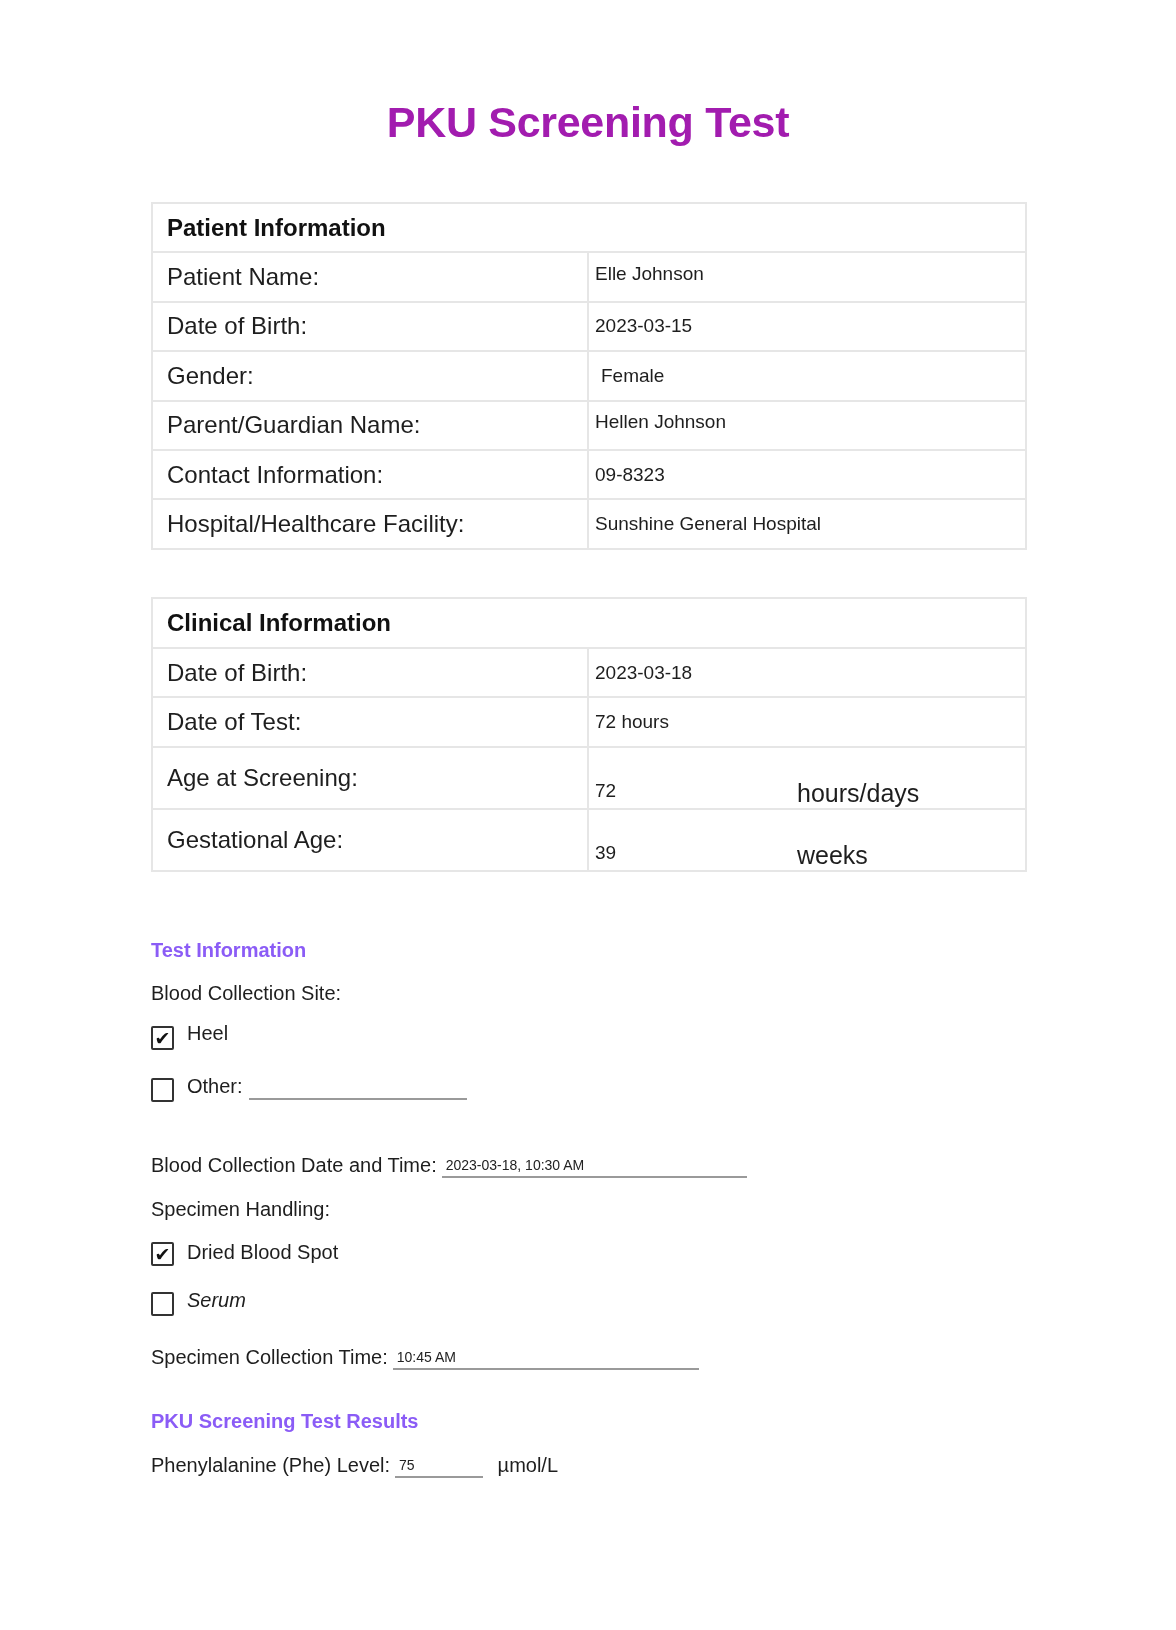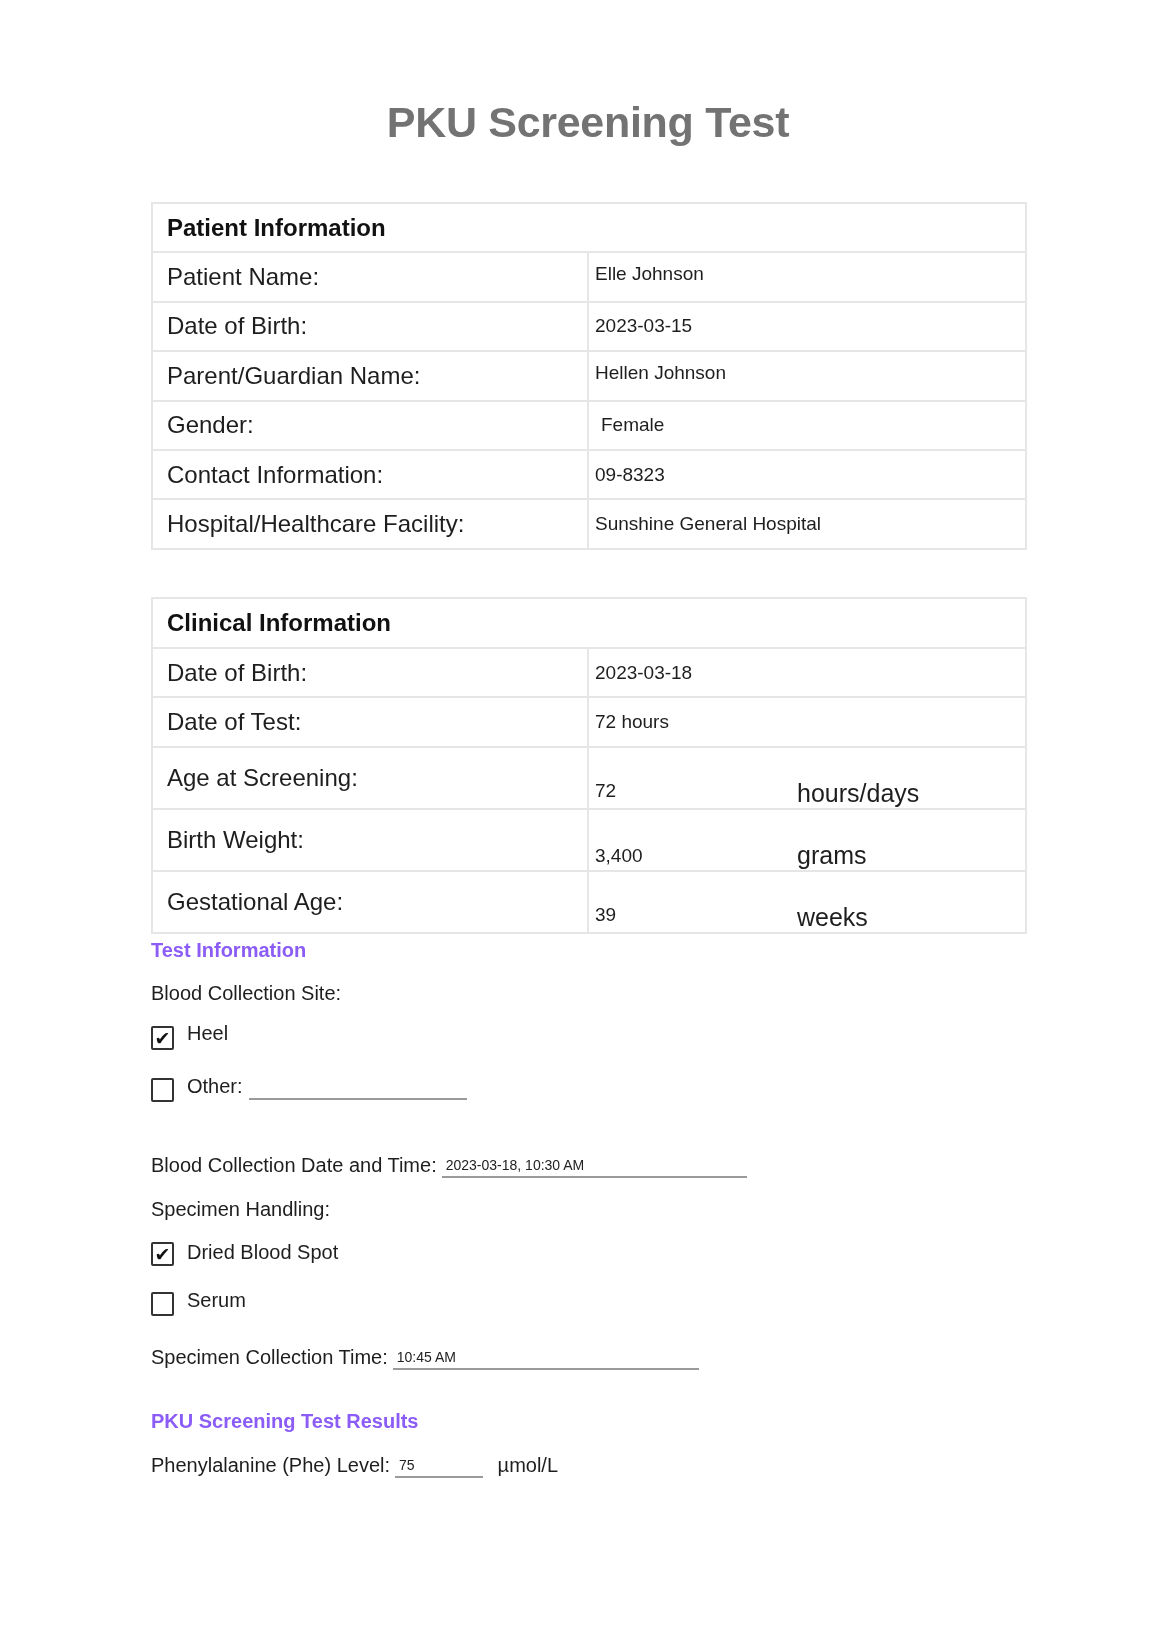--- a/index.html
+++ b/index.html
@@ -3,21 +3,21 @@
   <meta charset="utf-8">
   <style>
     html, body { margin: 0; padding: 0; background: #ffffff; }
     body {
       width: 1176px; height: 1630px; position: relative; overflow: hidden;
       font-family: "Liberation Sans", sans-serif; color: #1a1a1a;
     }
     .title {
       position: absolute; left: 0; width: 1176px; top: 96px;
       text-align: center; font-size: 43px; font-weight: bold; line-height: 52px;
-      color: #737373; letter-spacing: -0.3px;
+      color: #a21caf; letter-spacing: -0.3px;
     }
     table.info {
       position: absolute; left: 151px; width: 874px;
       border-collapse: collapse; table-layout: fixed;
     }
     table.info td {
       border: 2px solid #e6e6e6; padding: 0 0 0 14px;
       font-size: 24px; vertical-align: middle; color: #1e1e1e;
       white-space: nowrap; overflow: hidden;
     }
@@ -68,26 +68,26 @@
   </tr>
   <tr>
     <td>Patient Name:</td>
     <td class="val"><span class="raise">Elle Johnson</span></td>
   </tr>
   <tr>
     <td>Date of Birth:</td>
     <td class="val"><span>2023-03-15</span></td>
   </tr>
   <tr>
+    <td>Gender:</td>
+    <td class="val"><span style="padding-left:6px">Female</span></td>
+  </tr>
+  <tr>
     <td>Parent/Guardian Name:</td>
     <td class="val"><span class="raise">Hellen Johnson</span></td>
-  </tr>
-  <tr>
-    <td>Gender:</td>
-    <td class="val"><span style="padding-left:6px">Female</span></td>
   </tr>
   <tr>
     <td>Contact Information:</td>
     <td class="val"><span>09-8323</span></td>
   </tr>
   <tr>
     <td>Hospital/Healthcare Facility:</td>
     <td class="val"><span>Sunshine General Hospital</span></td>
   </tr>
 </tbody>
@@ -109,29 +109,20 @@
   <tr>
     <td>Date of Test:</td>
     <td class="val"><span>72 hours</span></td>
   </tr>
   <tr>
     <td>Age at Screening:</td>
     <td class="val">
       <div class="cell-wrap">
         <span class="num raise">72</span>
         <span class="unit-txt">hours/days</span>
-      </div>
-    </td>
-  </tr>
-  <tr>
-    <td>Birth Weight:</td>
-    <td class="val">
-      <div class="cell-wrap">
-        <span class="num">3,400</span>
-        <span class="unit-txt">grams</span>
       </div>
     </td>
   </tr>
   <tr>
     <td>Gestational Age:</td>
     <td class="val">
       <div class="cell-wrap">
         <span class="num raise">39</span>
         <span class="unit-txt">weeks</span>
       </div>
@@ -160,21 +151,21 @@
   <span>Blood Collection Date and Time:</span><span class="blank" style="width:305px;left:-1px"><span class="fill">2023-03-18, 10:30 AM</span></span>
 </div>
 
 <div class="line" style="top:1196px;">Specimen Handling:</div>
 
 <div class="line cb-row" style="top:1241px;">
   <span class="cb">✔</span>
   <span style="position:relative;top:-2px">Dried Blood Spot</span>
 </div>
 
-<div class="line cb-row" style="top:1291px;">
+<div class="line cb-row" style="top:1291px;font-style:italic;">
   <span class="cb"></span>
   <span style="position:relative;top:-4px">Serum</span>
 </div>
 
 <div class="line" style="top:1344px;">
   <span>Specimen Collection Time:</span><span class="blank" style="width:306px;left:-1px"><span class="fill">10:45 AM</span></span>
 </div>
 
 <div class="line section-h" style="top:1408px;">PKU Screening Test Results</div>
 

